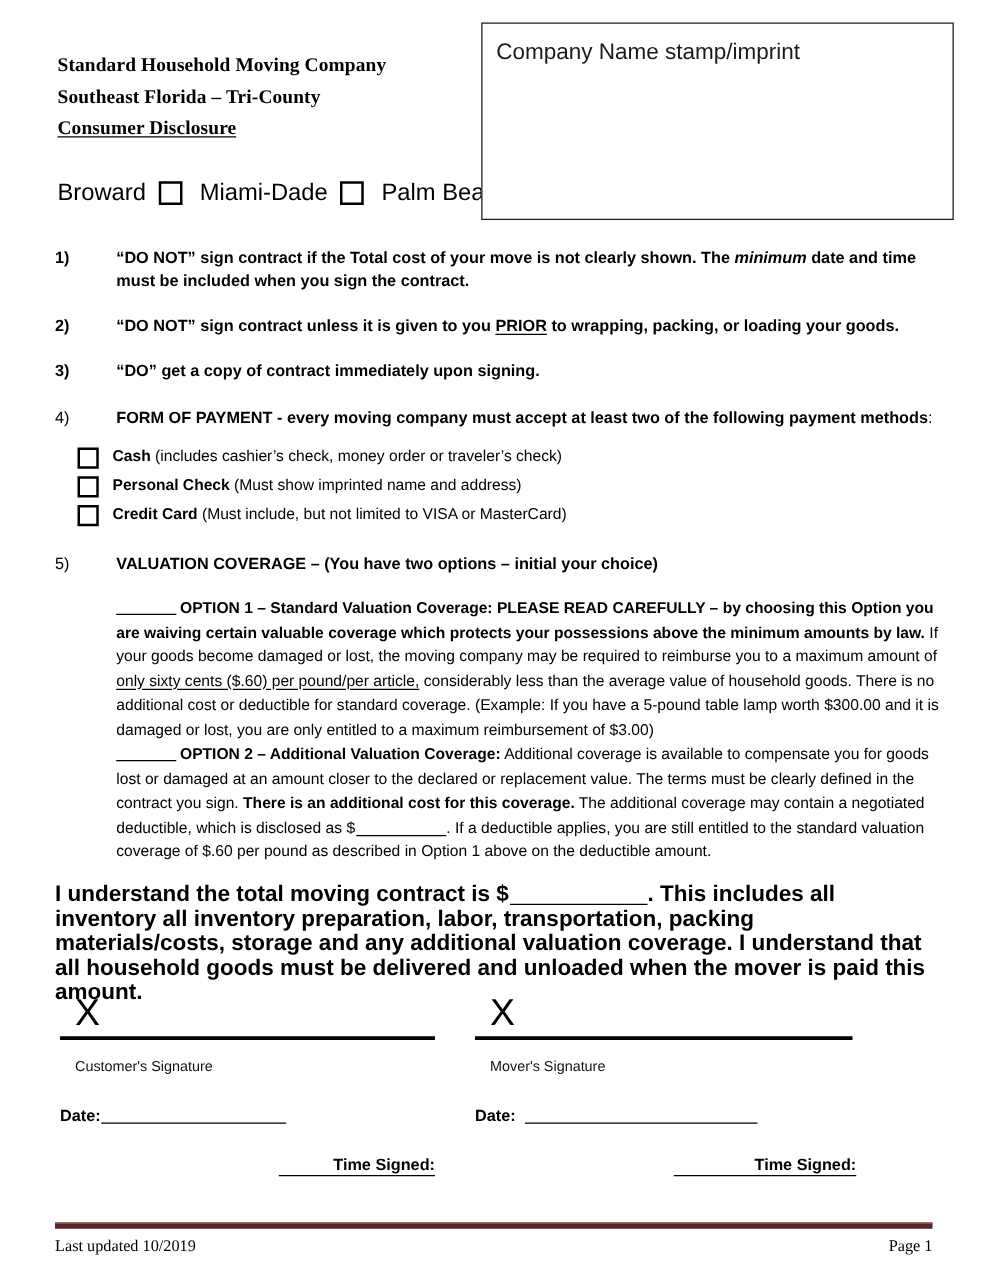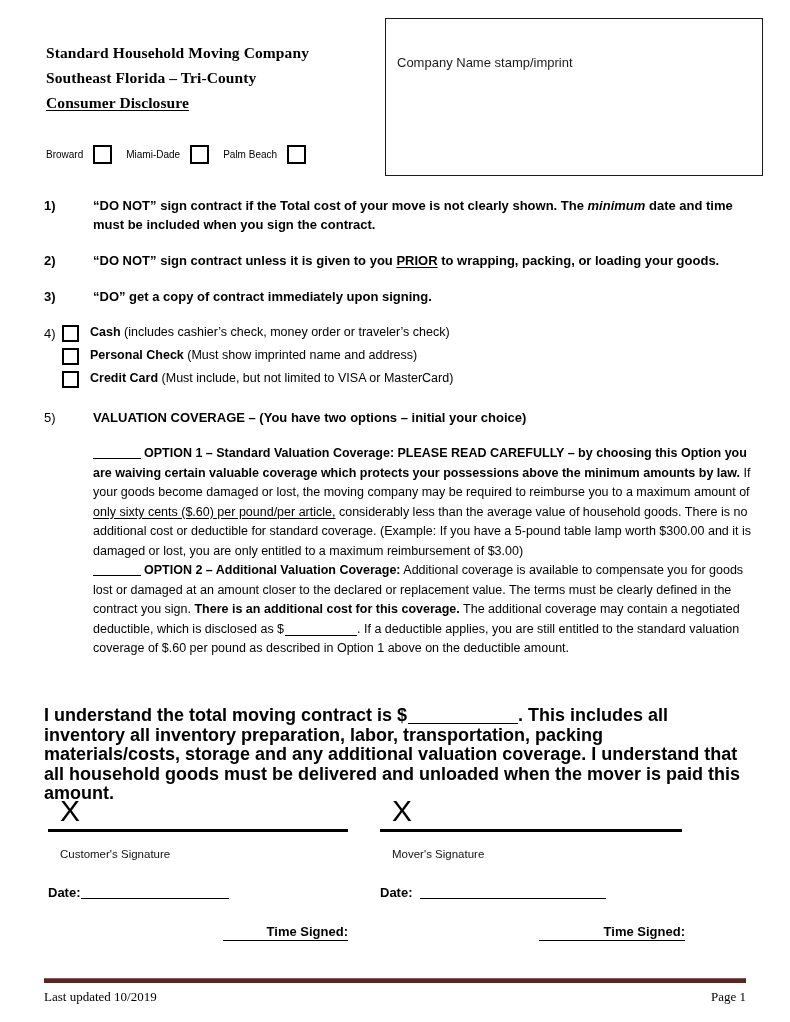--- a/index.html
+++ b/index.html
@@ -56,21 +56,21 @@
   .county-row {
     position: absolute;
     left: 46px;
     top: 145px;
     display: flex;
     align-items: center;
     white-space: nowrap;
   }
   .county-label {
     font-family: "Liberation Sans", sans-serif;
-    font-size: 10px;
+    font-size: 19px;
     line-height: 16px;
     color: #000;
   }
   .county-box {
     display: inline-block;
     width: 15px;
     height: 15px;
     border: 2.5px solid #000;
     box-sizing: content-box;
     margin: 0 14px 0 10px;
@@ -87,23 +87,22 @@
     height: 158px;
     border: 1.6px solid #1a1a1a;
     box-sizing: border-box;
     background: #fff;
   }
   .stamp-label {
     position: absolute;
     left: 11px;
     top: 12px;
     font-family: "Liberation Sans", sans-serif;
-    font-size: 13px;
+    font-size: 18px;
     color: #1a1a1a;
-    margin-top: 24px;
   }
 
   
   .items {
     position: absolute;
     left: 0;
     top: 196px;
     width: 790px;
   }
 
@@ -328,20 +327,21 @@
       <div class="item-body b"><span>“DO NOT” sign contract unless it is given to you </span><span class="und">PRIOR</span><span> to wrapping, packing, or loading your goods.</span></div>
     </div>
 
     <div class="item" id="item-3">
       <span class="item-num b">3)</span>
       <div class="item-body b">“DO” get a copy of contract immediately upon signing.</div>
     </div>
 
     <div class="item" id="item-4">
       <span class="item-num">4)</span>
+      <div class="item-body"><span class="bold">FORM OF PAYMENT - every moving company must accept at least two of the following payment methods</span><span>:</span></div>
     </div>
 
     <ul class="payment-list">
       <li class="payment-item">
         <span class="pay-box"></span>
         <span><span class="pay-name">Cash</span><span class="pay-desc"> (includes cashier’s check, money order or traveler’s check)</span></span>
       </li>
       <li class="payment-item">
         <span class="pay-box"></span>
         <span><span class="pay-name">Personal Check</span><span class="pay-desc"> (Must show imprinted name and address)</span></span>

